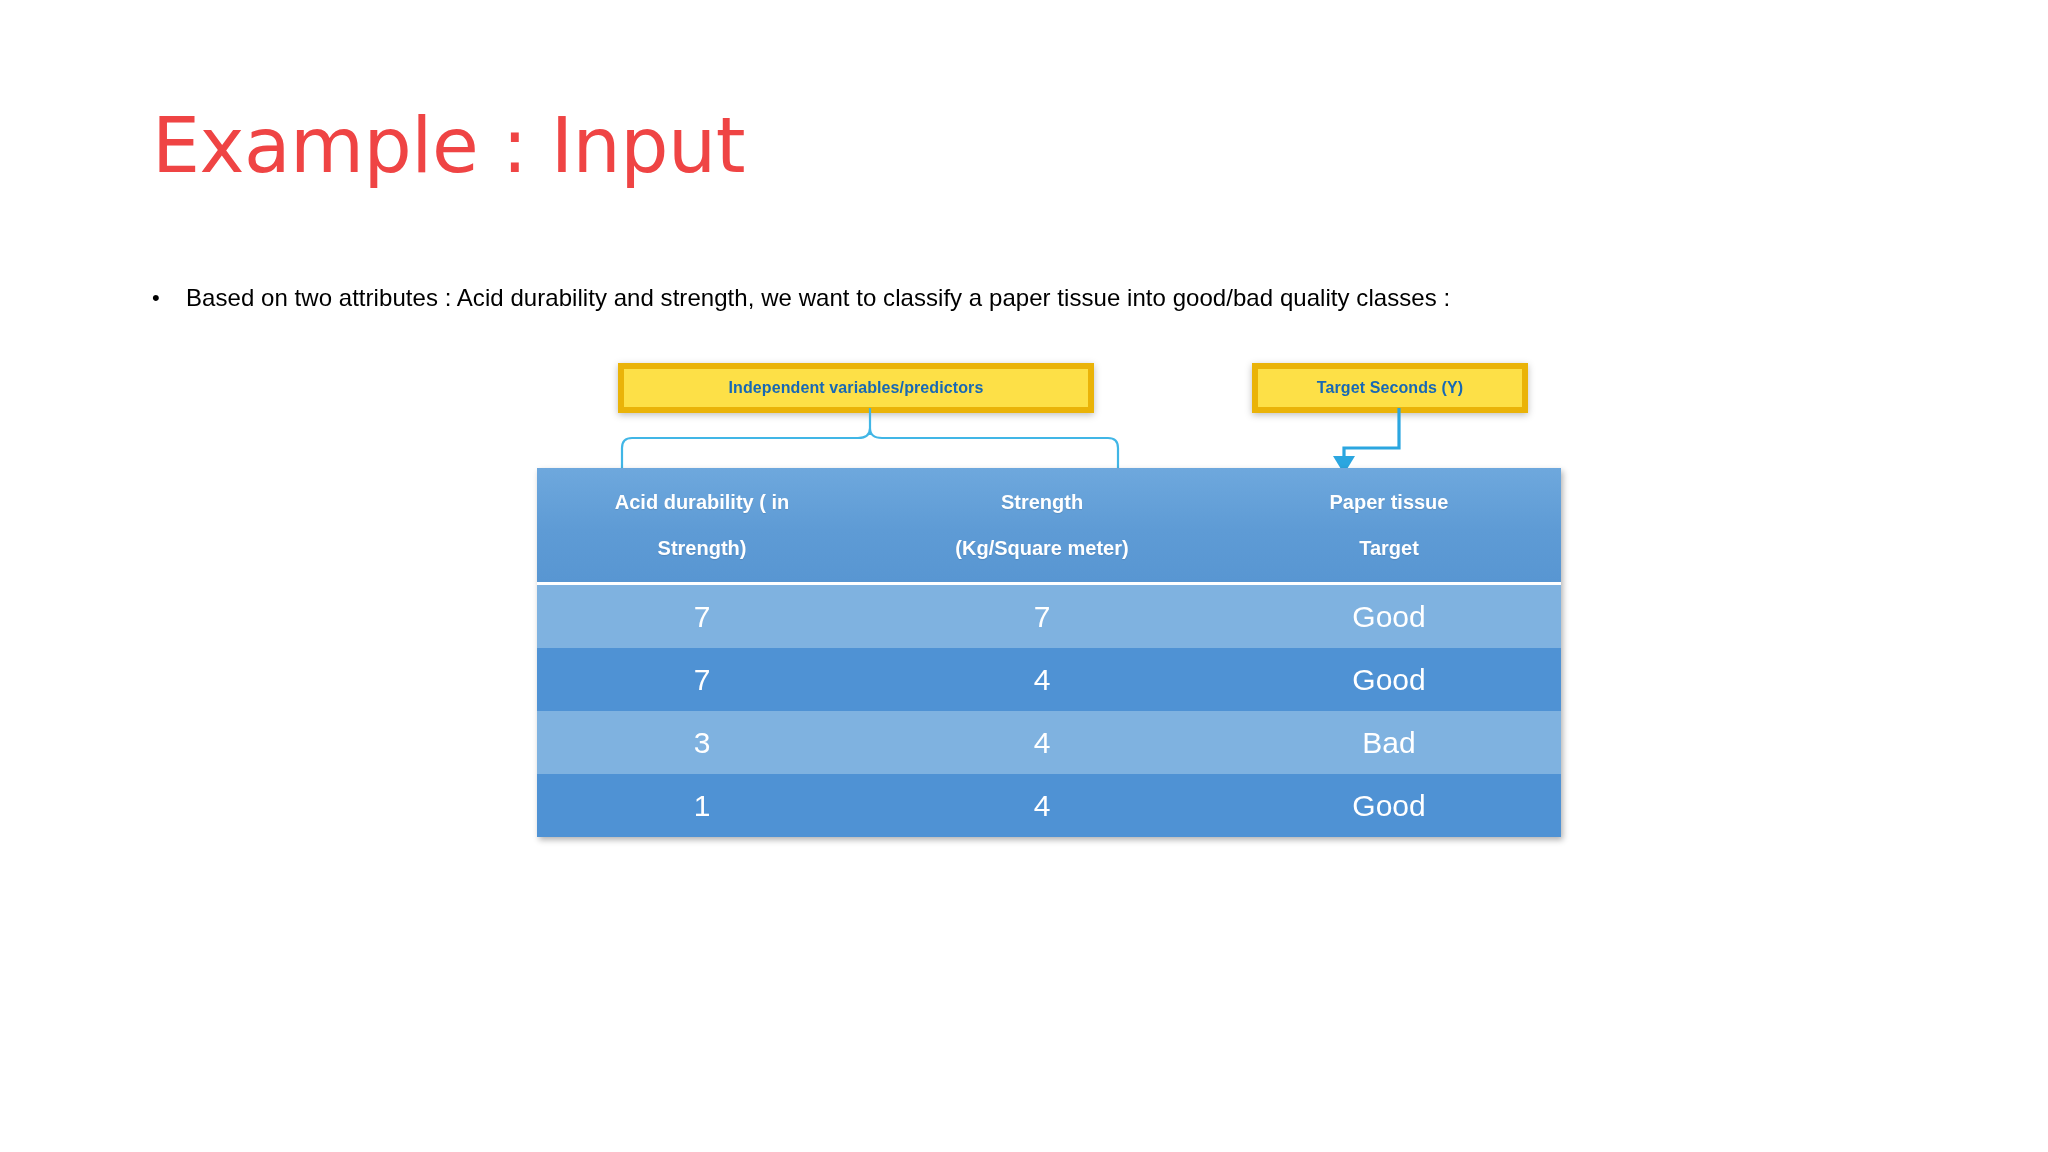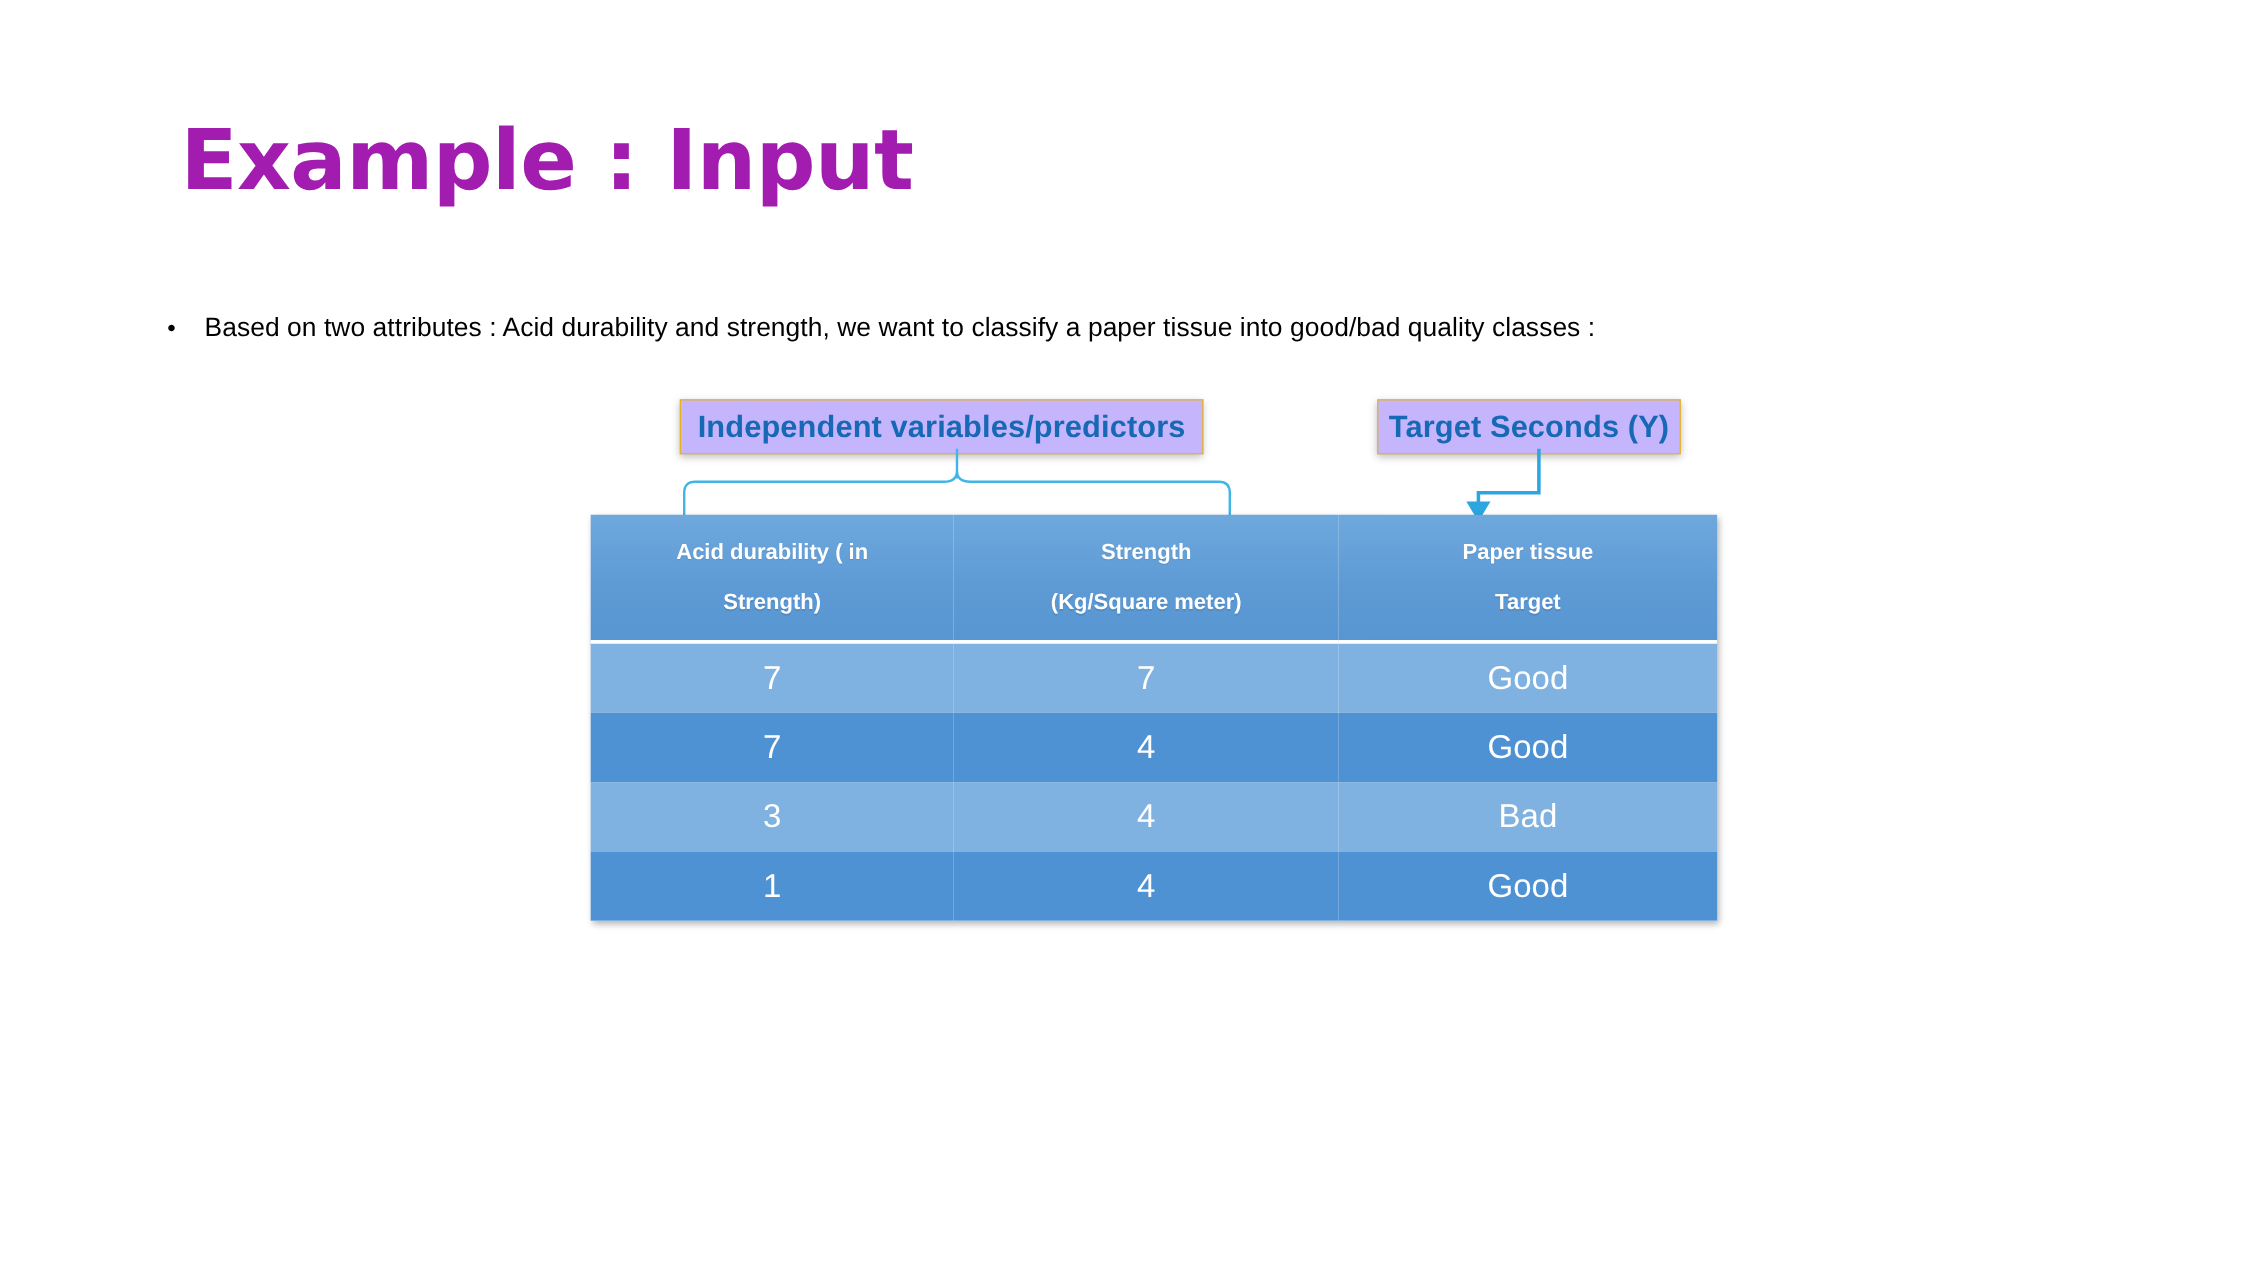--- a/index.html
+++ b/index.html
@@ -18,28 +18,28 @@
 
   #slide {
     position: absolute;
     inset: 0;
     background: #ffffff;
   }
 
   
   #slide-title {
     position: absolute;
-    left: 164px;
+    left: 152px;
     top: 106px;
     font-family: "DejaVu Sans", sans-serif;
-    font-weight: 700;
+    font-weight: 400;
     font-size: 76px;
     line-height: 1.05;
     letter-spacing: -0.5px;
-    color: #a21caf;
+    color: #ef4444;
     white-space: nowrap;
   }
 
   
   #bullet-row {
     position: absolute;
     left: 152px;
     top: 283px;
     display: flex;
     align-items: flex-start;
@@ -55,29 +55,29 @@
   #bullet-text {
     font-size: 24px;
     line-height: 30px;
     color: #000000;
     letter-spacing: 0.05px;
   }
 
   
   .callout {
     position: absolute;
-    background: #c4b5fd;
-    border: 1px solid #eab308;
+    background: #fde047;
+    border: 6px solid #eab308;
     box-shadow: 0 2px 7px rgba(0,0,0,0.26), 0 0 0 4px rgba(255,255,255,0.9);
     display: flex;
     align-items: center;
     justify-content: center;
     color: #1768b5;
     font-weight: bold;
-    font-size: 28px;
+    font-size: 16px;
     letter-spacing: 0.1px;
     white-space: nowrap;
     box-sizing: border-box;
   }
   #callout-independent {
     left: 618px;
     top: 363px;
     width: 476px;
     height: 50px;
   }

